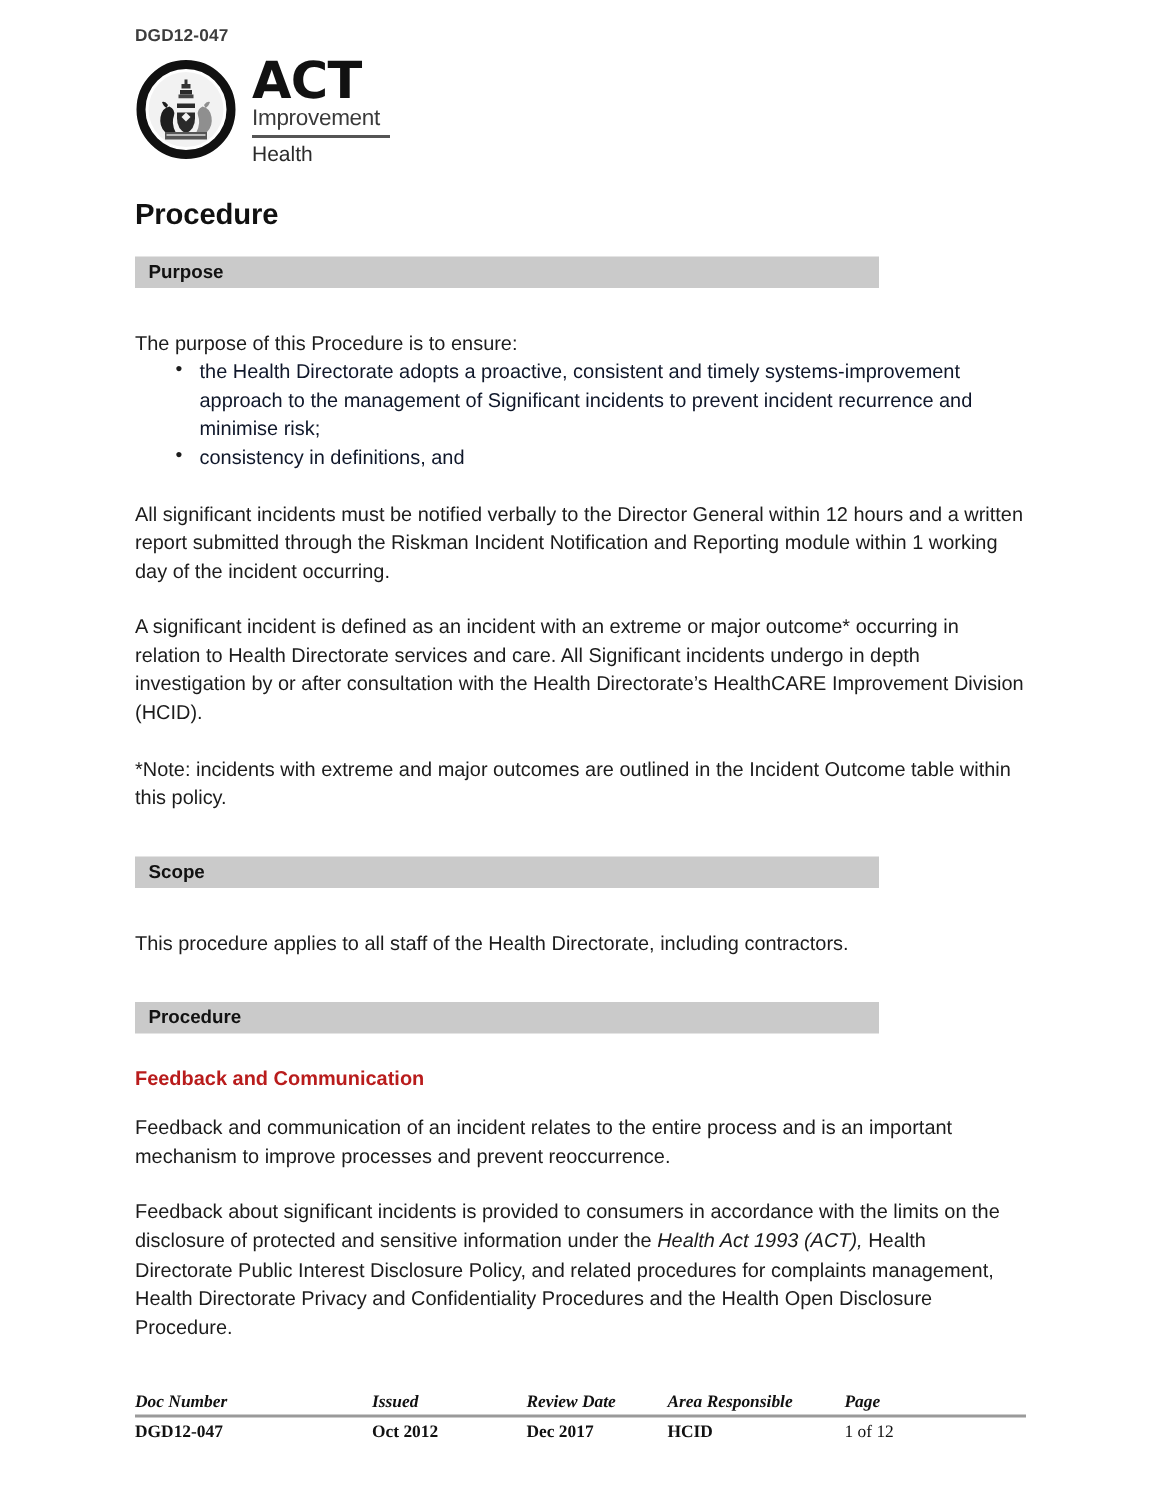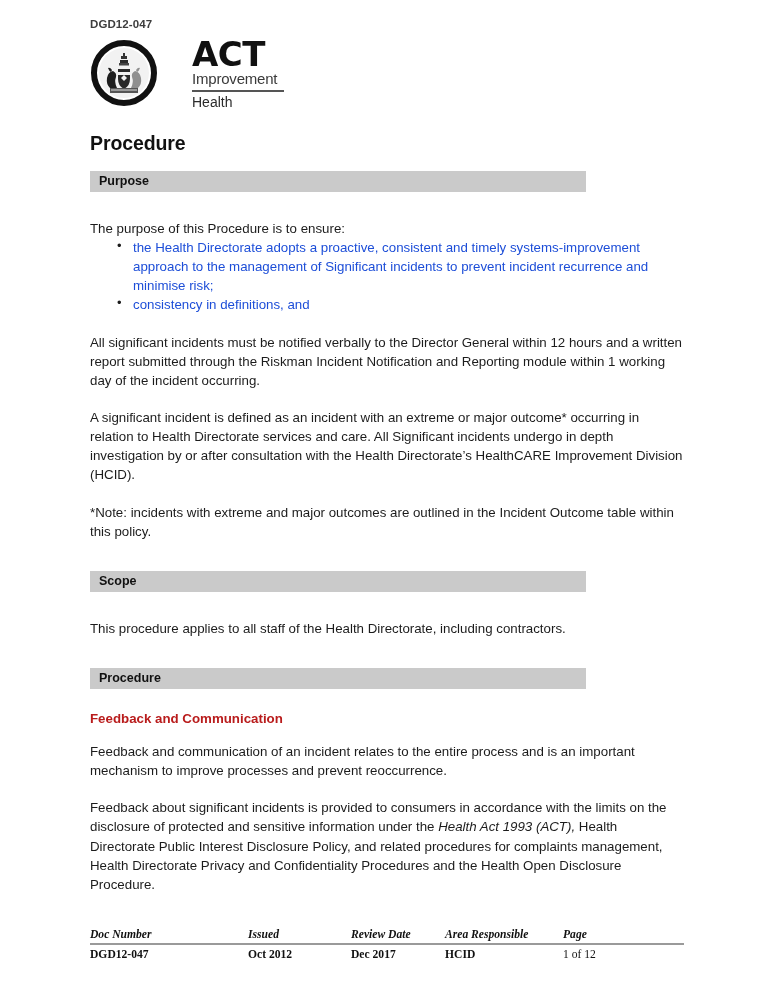--- a/index.html
+++ b/index.html
@@ -46,21 +46,20 @@
   }
   .crest {
     width: 68px;
     height: 68px;
     flex: 0 0 68px;
     position: relative;
   }
   .logo-text {
     position: relative;
     top: 1px;
-    margin-left: 24px;
   }
   .logo-act {
     font-size: 34px;
     font-weight: bold;
     letter-spacing: -0.5px;
     line-height: 0.95;
     color: #111;
     font-family: "DejaVu Sans", sans-serif;
   }
   .logo-gov {
@@ -120,21 +119,21 @@
     margin: 0;
   }
   ul.bullets {
     margin: 0;
     padding: 0 0 0 27px;
     list-style: none;
   }
   ul.bullets li {
     font-size: 13.3px;
     line-height: 1.44;
-    color: #1d4ed8;
+    color: #0f172a;
     position: relative;
     padding-left: 16px;
   }
   ul.bullets li::before {
     content: "\2022";
     position: absolute;
     left: 0;
     top: -1px;
     font-size: 13px;
     color: #1c1c1c;

